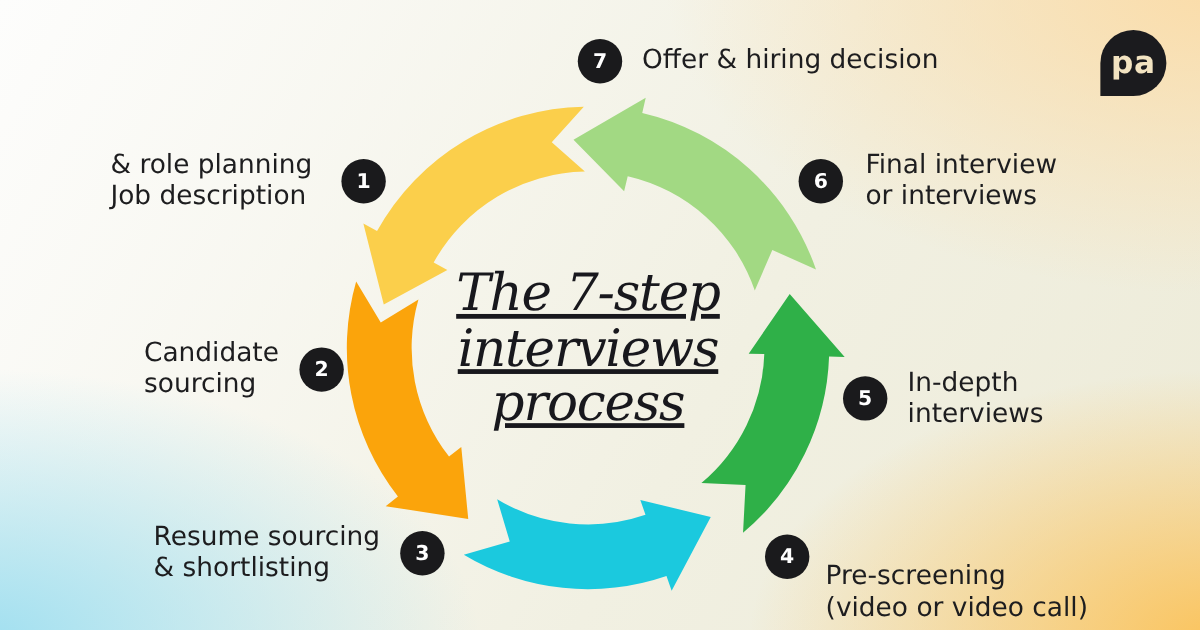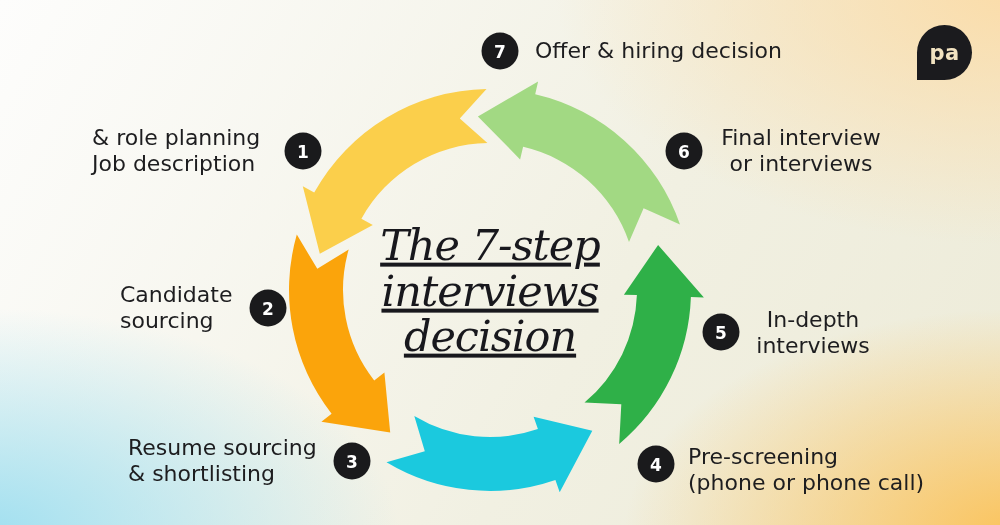--- a/index.html
+++ b/index.html
@@ -25,46 +25,46 @@
     background:var(--badge-bg,#1a1a1c); color:var(--badge-fg,#fff);
     transform:translate(-50%,-50%);
     display:flex; align-items:center; justify-content:center;
     font-size:17px; font-weight:700;
   }
   .label{
     position:absolute; transform:translateY(-50%);
     font-size:22px; line-height:1.18; white-space:nowrap;
   }
   .label span{display:block;}
-  .label.center{transform:translate(-50%,-50%); text-align:center;}
+  .label.center{transform:translate(-50%,-50%); }
   .logo{
     position:absolute; left:917px; top:25px; width:55px; height:55px;
     background:var(--logo-bg,#1b1b1e); color:var(--logo-fg,#f2e3c1);
     border-radius:50% 50% 50% 0;
     display:flex; align-items:center; justify-content:center;
-    font-size:21px; font-weight:700; letter-spacing:0.5px;
+    font-size:26px; font-weight:700; letter-spacing:0.5px;
   }
 </style>
 </head>
 <body>
 
 <div id="stage">
 
   <svg class="wheel" width="1000" height="525" viewBox="0 0 1000 525">
     <path fill="#FBCF4B" d="M 486.5 89.0 A 201 201 0 0 0 314.2 192.6 L 302.8 186.3 L 319.8 253.8 L 372.8 225.0 L 361.4 218.7 A 147 147 0 0 1 487.4 143.0 L 459.8 118.6 Z"></path>
     <path fill="#FBA40B" d="M 296.8 234.6 A 201 201 0 0 0 331.6 413.7 L 321.4 421.8 L 390.2 432.5 L 384.4 372.5 L 374.2 380.5 A 147 147 0 0 1 348.7 249.5 L 317.3 268.8 Z"></path>
     <path fill="#1BC9DE" d="M 386.5 462.3 A 201 201 0 0 0 555.4 480.0 L 559.7 492.3 L 592.3 430.8 L 533.6 416.7 L 537.9 429.0 A 147 147 0 0 1 414.3 416.0 L 424.8 451.3 Z"></path>
     <path fill="#2FB048" d="M 619.2 444.0 A 201 201 0 0 0 690.9 297.0 L 703.9 297.5 L 658.1 245.0 L 623.9 294.7 L 636.9 295.1 A 147 147 0 0 1 584.5 402.6 L 621.3 404.2 Z"></path>
     <path fill="#A2D983" d="M 680.0 224.6 A 201 201 0 0 0 535.2 94.2 L 538.1 81.5 L 477.9 116.4 L 520.1 159.4 L 523.1 146.8 A 147 147 0 0 1 629.0 242.1 L 643.6 208.3 Z"></path>
   </svg>
 
   <div class="title">
     <span>The 7-step</span>
     <span>interviews</span>
-    <span>decision</span>
+    <span>process</span>
   </div>
 
   <div class="badge" style="left:303px; top:151px">
     <span>1</span>
   </div>
   <div class="label" style="left:92px; top:151px">
     <span>&amp; role planning</span>
     <span>Job description</span>
   </div>
 
@@ -80,23 +80,23 @@
     <span>3</span>
   </div>
   <div class="label" style="left:128px; top:461px">
     <span>Resume sourcing</span>
     <span>&amp; shortlisting</span>
   </div>
 
   <div class="badge" style="left:656px; top:464px">
     <span>4</span>
   </div>
-  <div class="label" style="left:688px; top:470px">
+  <div class="label" style="left:688px; top:494px">
     <span>Pre-screening</span>
-    <span>(phone or phone call)</span>
+    <span>(video or video call)</span>
   </div>
 
   <div class="badge" style="left:721px; top:332px">
     <span>5</span>
   </div>
   <div class="label center" style="left:813px; top:333px">
     <span>In-depth</span>
     <span>interviews</span>
   </div>
 

